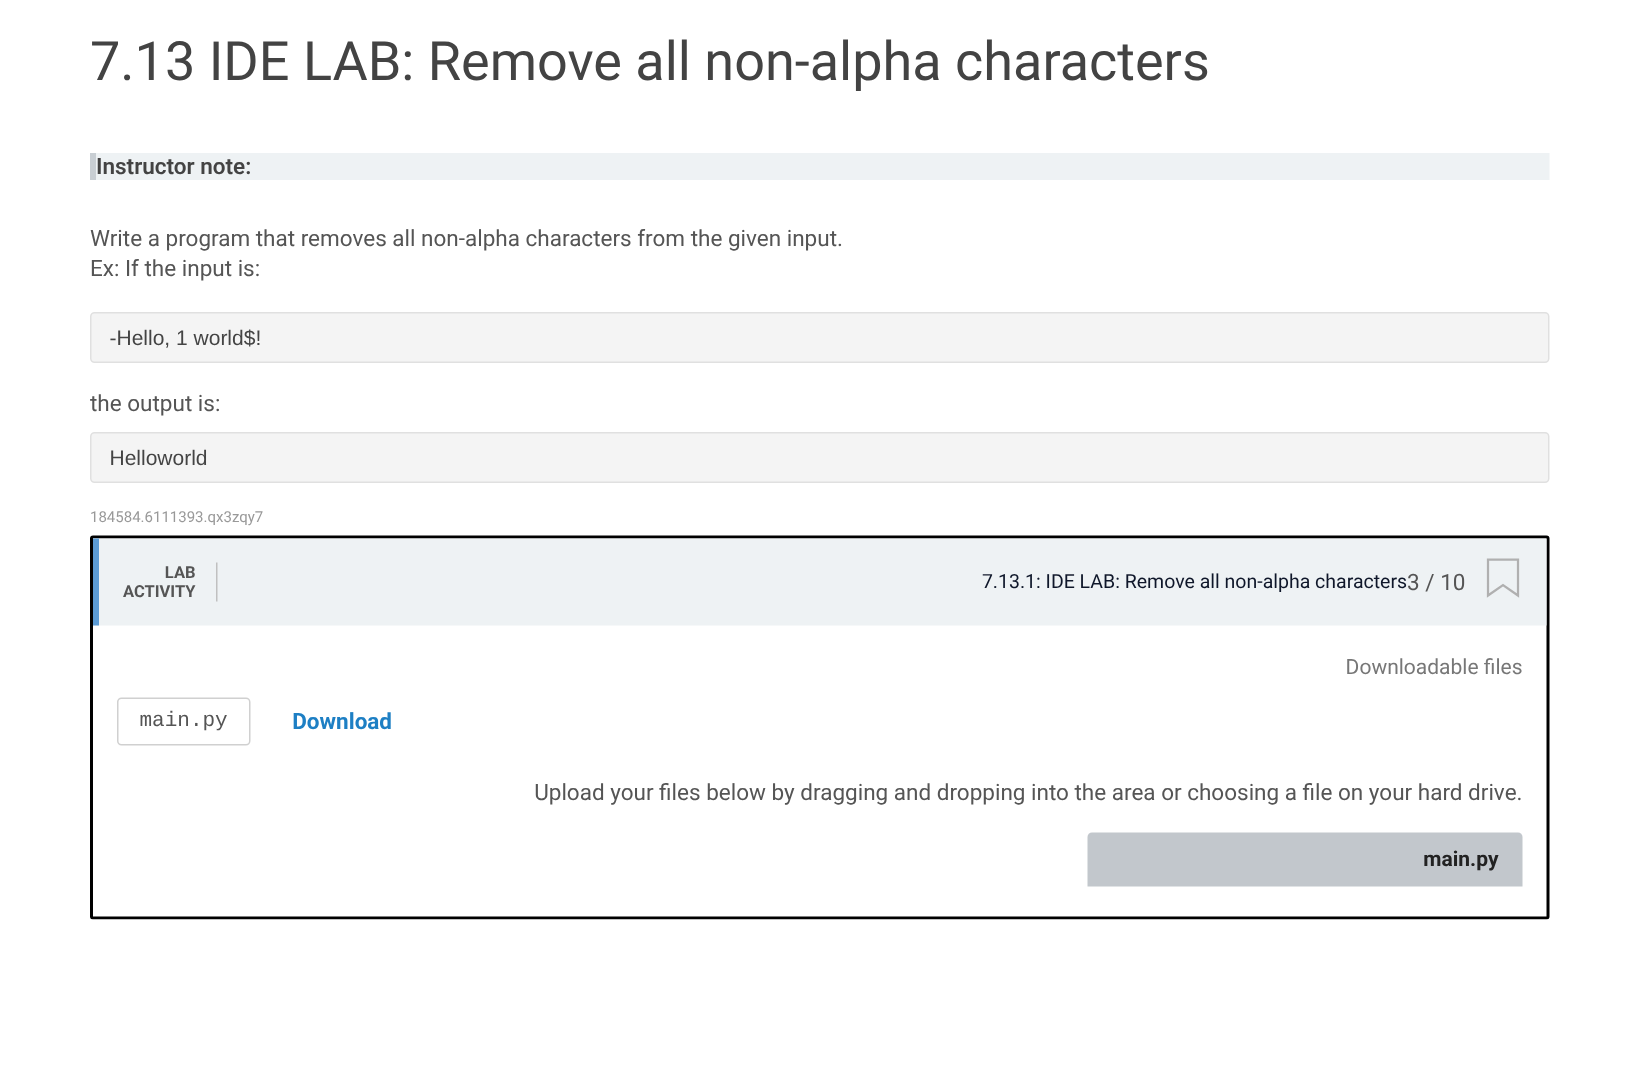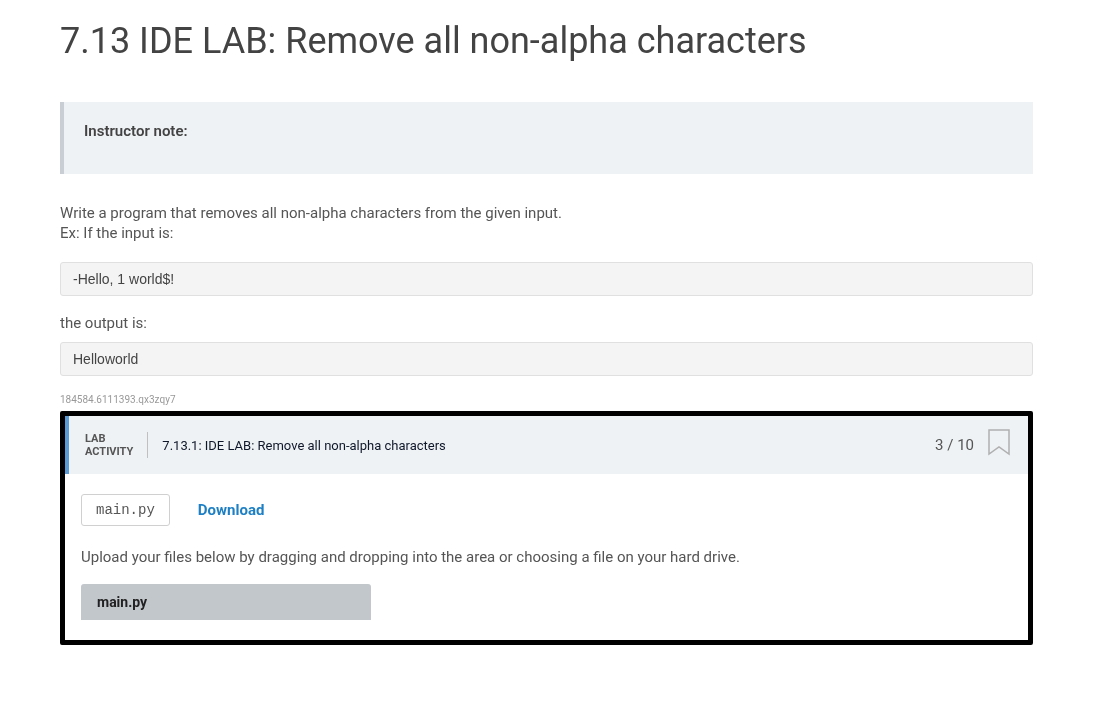--- a/index.html
+++ b/index.html
@@ -16,21 +16,20 @@
     .page-title {
       font-size: 36px;
       font-weight: 400;
       color: #434343;
       margin-top: 20px;
       margin-bottom: 40px;
     }
     .note-box {
       background: #eef2f4;
       border-left: 4px solid #c8ced3;
-      padding: 20px;
       margin-bottom: 30px;
     }
     .note-title {
       font-weight: 600;
       color: #434343;
       margin-bottom: 14px;
       font-size: 15px;
     }
     .note-body {
       color: #555;
@@ -60,23 +59,24 @@
       color: #555;
       font-size: 15px;
       margin-bottom: 10px;
     }
     .tiny-id {
       font-size: 10px;
       color: #999;
       margin-bottom: 6px;
     }
     .lab-activity-box {
-      border: 5px solid #000000;
+      border: 2px solid #000000;
       border-radius: 2px;
       background: #fff;
+      text-align: right;
     }
     .lab-header {
       display: flex;
       align-items: center;
       background: #eef2f4;
       border-left: 4px solid #5b9bd5;
       padding: 12px 16px;
     }
     .lab-activity-label {
       font-size: 11px;
@@ -180,20 +180,21 @@
 ACTIVITY</div>
     <div class="lab-title">7.13.1: IDE LAB: Remove all non-alpha characters</div>
     <div class="lab-score">3 / 10</div>
     <span>
       <svg class="bookmark-icon" viewBox="0 0 26 30">
         <path d="M3 2 L23 2 L23 26 L13 19 L3 26 Z" fill="none" stroke="#b0b0b0" stroke-width="1.5"></path>
       </svg>
     </span>
   </div>
   <div class="lab-body">
+    <div class="downloadable-label">Downloadable files</div>
     <div class="file-row">
       <span class="file-chip">main.py</span>
       <span class="download-link">Download</span>
     </div>
     <div class="upload-instructions">Upload your files below by dragging and dropping into the area or choosing a file on your hard drive.</div>
     <div class="upload-tab">main.py</div>
   </div>
 </div>
 
 </body></html>

